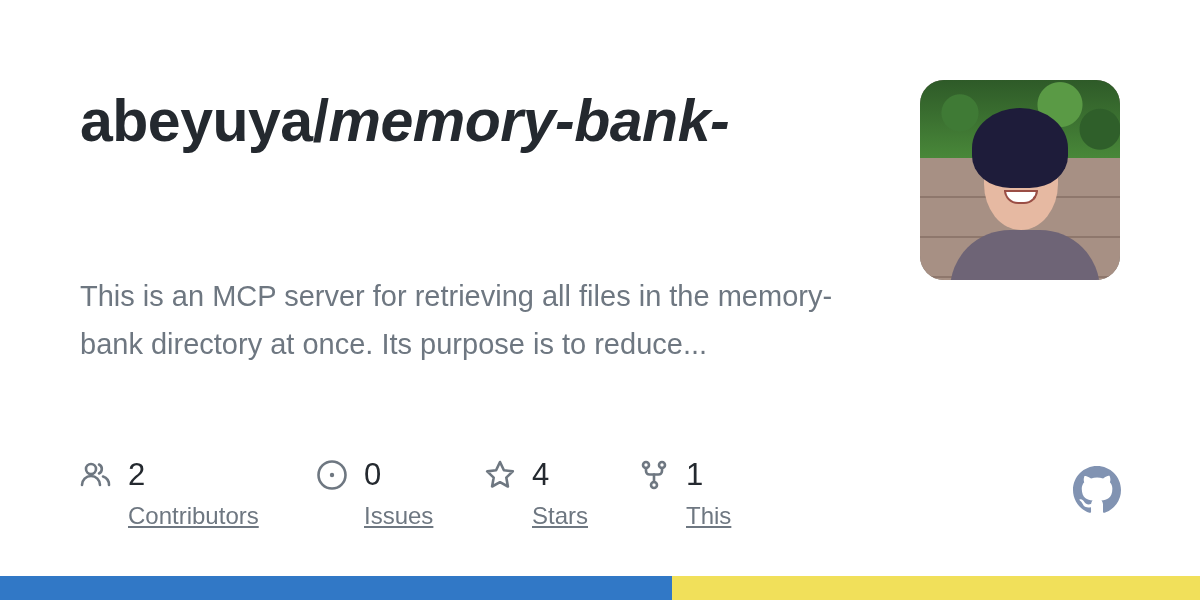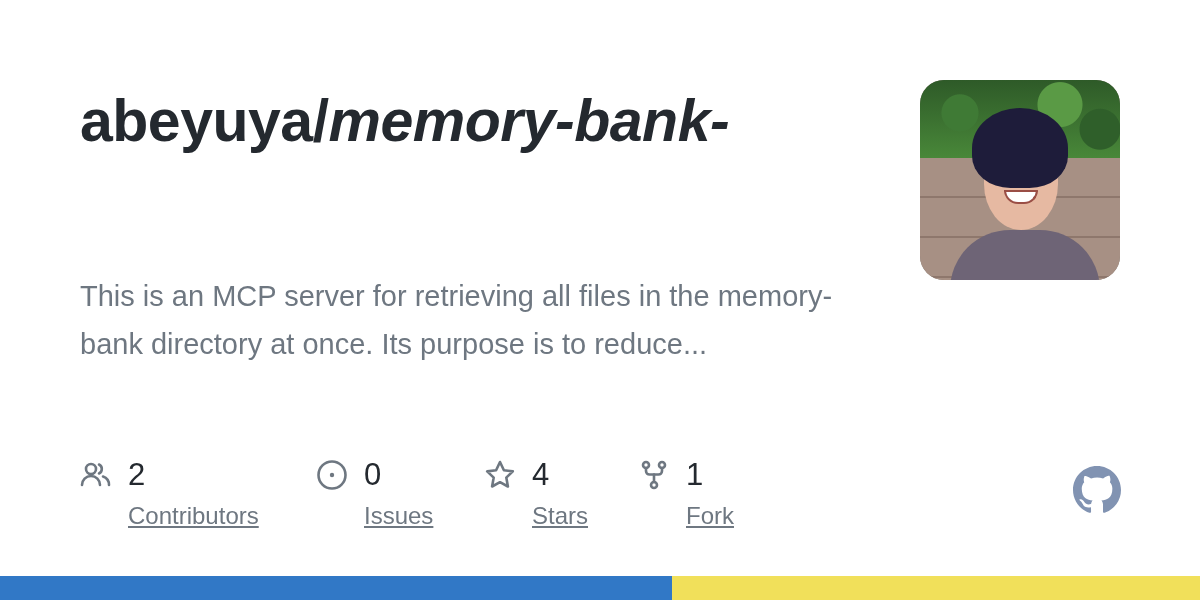--- a/index.html
+++ b/index.html
@@ -109,21 +109,21 @@
     <span class="icon">
       <svg viewBox="0 0 32 32" fill="none" stroke="#6e7781" stroke-width="2.6" stroke-linecap="round">
         <circle cx="8" cy="6" r="3"></circle>
         <circle cx="24" cy="6" r="3"></circle>
         <circle cx="16" cy="26" r="3"></circle>
         <path d="M8 9v3c0 2 1.5 3.5 3.5 3.5h9c2 0 3.5-1.5 3.5-3.5V9"></path>
         <path d="M16 15.5V23"></path>
       </svg>
     </span>
     <span class="value">1</span>
-    <span class="label">Fork</span>
+    <span class="label">This</span>
   </div>
 </div>
 
 <div class="github-logo">
   <svg viewBox="0 0 16 16">
     <path fill="#8193b2" d="M8 0C3.58 0 0 3.58 0 8c0 3.54 2.29 6.53 5.47 7.59.4.07.55-.17.55-.38 0-.19-.01-.82-.01-1.49-2.01.37-2.53-.49-2.69-.94-.09-.23-.48-.94-.82-1.13-.28-.15-.68-.52-.01-.53.63-.01 1.08.58 1.23.82.72 1.21 1.87.87 2.33.66.07-.52.28-.87.51-1.07-1.78-.2-3.64-.89-3.64-3.95 0-.87.31-1.59.82-2.15-.08-.2-.36-1.02.08-2.12 0 0 .67-.21 2.2.82.64-.18 1.32-.27 2-.27.68 0 1.36.09 2 .27 1.53-1.04 2.2-.82 2.2-.82.44 1.1.16 1.92.08 2.12.51.56.82 1.27.82 2.15 0 3.07-1.87 3.75-3.65 3.95.29.25.54.73.54 1.48 0 1.07-.01 1.93-.01 2.2 0 .21.15.46.55.38A8.013 8.013 0 0016 8c0-4.42-3.58-8-8-8z"></path>
   </svg>
 </div>
 
 <div class="langbar">

